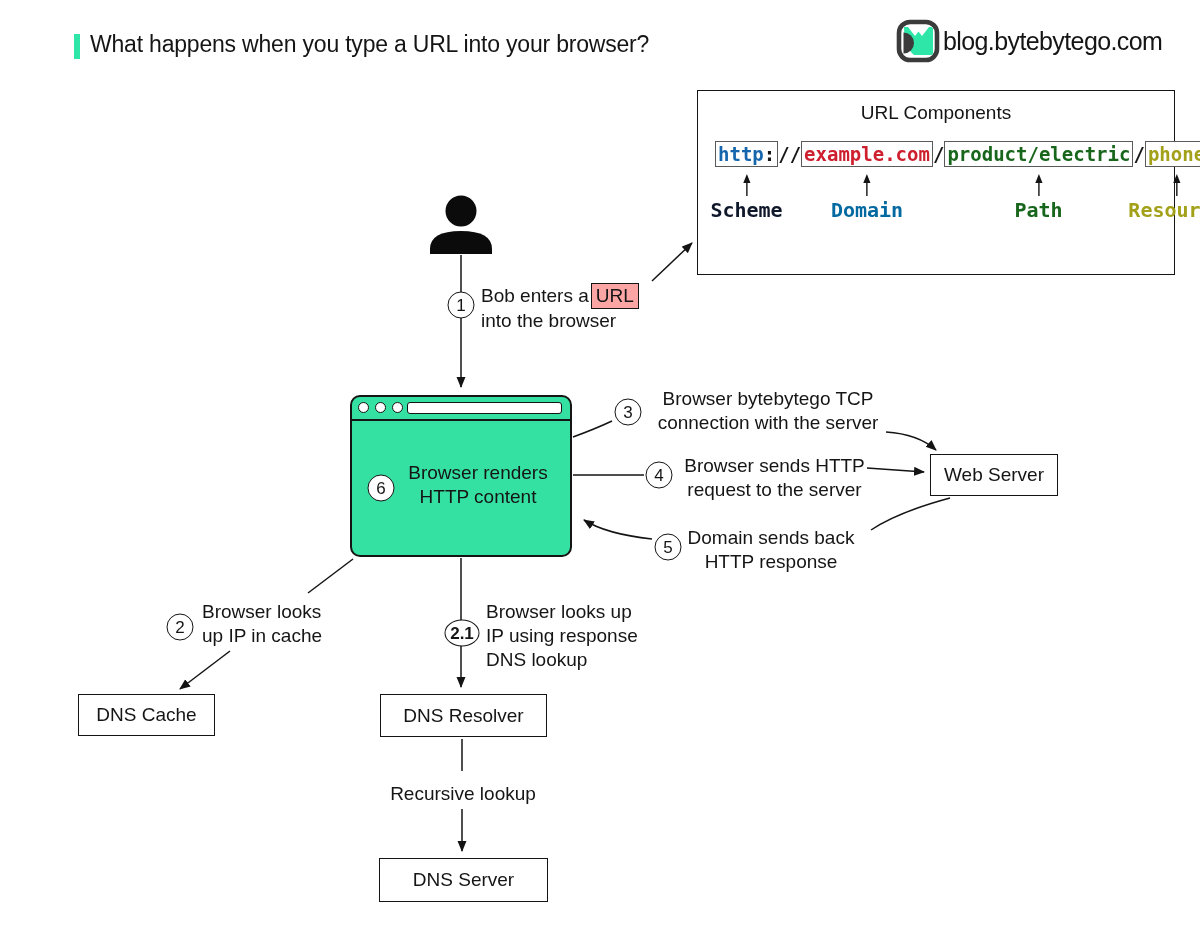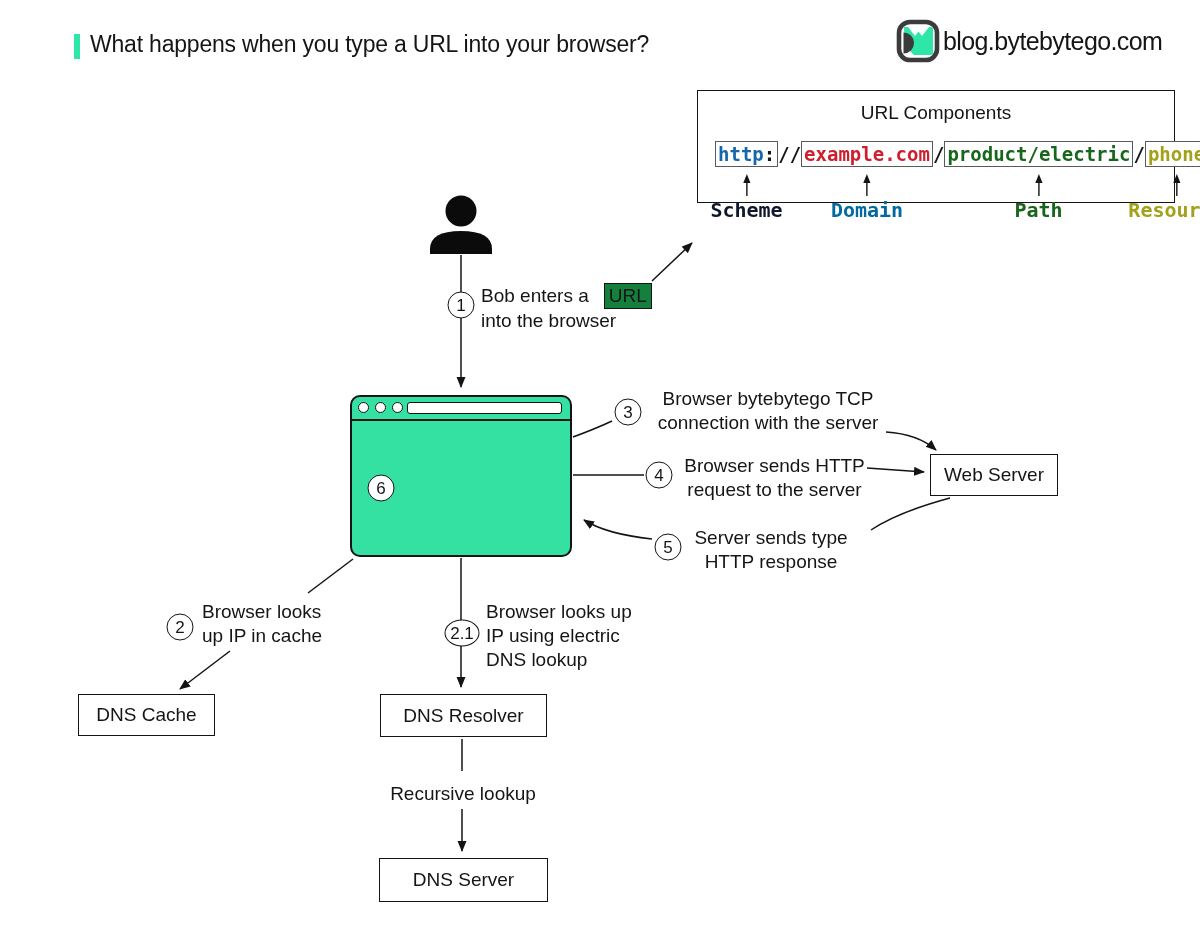--- a/index.html
+++ b/index.html
@@ -7,40 +7,40 @@
           font-family:"Liberation Sans",sans-serif;color:var(--ink,#151515);border-radius:27px;}
   .lines{position:absolute;left:0;top:0;width:1200px;height:935px;pointer-events:none;}
 
   
   .accent-bar{position:absolute;left:74px;top:34px;width:6px;height:25px;background:var(--accent-green);}
   .page-title{position:absolute;left:90px;top:31px;font-size:23px;font-weight:500;letter-spacing:-0.2px;}
   .brand{position:absolute;left:896px;top:19px;display:flex;align-items:center;gap:3px;}
   .brand-text{font-size:25px;font-weight:500;letter-spacing:-0.6px;}
 
   
-  .url-panel{position:absolute;left:697px;top:90px;width:478px;height:113px;
+  .url-panel{position:absolute;left:697px;top:90px;width:478px;height:185px;
              border:1.6px solid #141414;box-sizing:border-box;background:#fff;}
   .url-title{text-align:center;margin-top:11px;font-size:19px;}
   .url-row{position:absolute;left:17px;top:50px;display:flex;align-items:baseline;white-space:pre;
            font-family:"DejaVu Sans Mono","Liberation Mono",monospace;font-weight:700;font-size:19px;}
   .part{display:inline-block;line-height:24px;}
   .part.boxed{border:1.2px solid #5a5a5a;padding:0 2px;background:#fff;}
   .url-labels{position:absolute;left:17px;top:82px;right:0;height:60px;}
   .seg-label{position:absolute;top:0;transform:translateX(-50%);display:flex;flex-direction:column;align-items:center;}
   .seg-label span{font-family:"DejaVu Sans Mono","Liberation Mono",monospace;font-weight:700;font-size:20px;margin-top:1px;}
 
   
   .step-text{position:absolute;font-size:19px;line-height:24px;}
-  .url-chip{display:inline-block;border:1.6px solid #141414;padding:0 4px;margin-left:15px;background:#15803d;}
+  .url-chip{display:inline-block;border:1.6px solid #141414;padding:0 4px;margin-left:2px;background:#fca5a5;}
 
   
   .numcircle{position:absolute;width:27px;height:27px;border:1.6px solid #141414;border-radius:50%;
              background:#fff;display:flex;align-items:center;justify-content:center;
              font-size:17px;transform:translate(-50%,-50%);box-sizing:border-box;}
-  .numcircle.wide{width:35px;}
+  .numcircle.wide{width:35px;font-weight:bold;}
 
   
   .node{position:absolute;border:1.7px solid #141414;background:#fff;box-sizing:border-box;
         display:flex;align-items:center;justify-content:center;font-size:19px;}
 
   
   .browser{position:absolute;left:350px;top:395px;width:222px;height:162px;
            background:var(--browser-fill);border:2px solid #141414;border-radius:10px;box-sizing:border-box;}
   .browser-bar{position:relative;height:22px;border-bottom:2px solid #141414;}
   .dot{position:absolute;top:5px;width:11px;height:11px;border:1.5px solid #141414;border-radius:50%;background:#fff;box-sizing:border-box;}
@@ -135,41 +135,45 @@
     <div>into the browser</div>
   </div>
 
   <div class="browser">
     <div class="browser-bar">
       <span class="dot" style="left:6px"></span>
       <span class="dot" style="left:23px"></span>
       <span class="dot" style="left:40px"></span>
       <span class="addr"></span>
     </div>
+    <div class="browser-label">
+      <div>Browser renders</div>
+      <div>HTTP content</div>
+    </div>
   </div>
 
   <div class="step-text" style="left:643px;top:387px;width:250px;text-align:center;">
     <div>Browser bytebytego TCP</div>
     <div>connection with the server</div>
   </div>
   <div class="step-text" style="left:672px;top:454px;width:205px;text-align:center;">
     <div>Browser sends HTTP</div>
     <div>request to the server</div>
   </div>
   <div class="step-text" style="left:682px;top:526px;width:178px;text-align:center;">
-    <div>Server sends type</div>
+    <div>Domain sends back</div>
     <div>HTTP response</div>
   </div>
   <div class="step-text" style="left:202px;top:600px;">
     <div>Browser looks</div>
     <div>up IP in cache</div>
   </div>
   <div class="step-text" style="left:486px;top:600px;">
     <div>Browser looks up</div>
-    <div>IP using electric</div>
+    <div>IP using response</div>
     <div>DNS lookup</div>
   </div>
   <div class="free-label" style="left:385px;top:783px;width:156px;text-align:center;">Recursive lookup</div>
 
   <div class="numcircle" style="left:461px;top:305px;">1</div>
   <div class="numcircle" style="left:180px;top:627px;">2</div>
   <div class="numcircle wide" style="left:462px;top:633px;">2.1</div>
   <div class="numcircle" style="left:628px;top:412px;">3</div>
   <div class="numcircle" style="left:659px;top:475px;">4</div>
   <div class="numcircle" style="left:668px;top:547px;">5</div>

